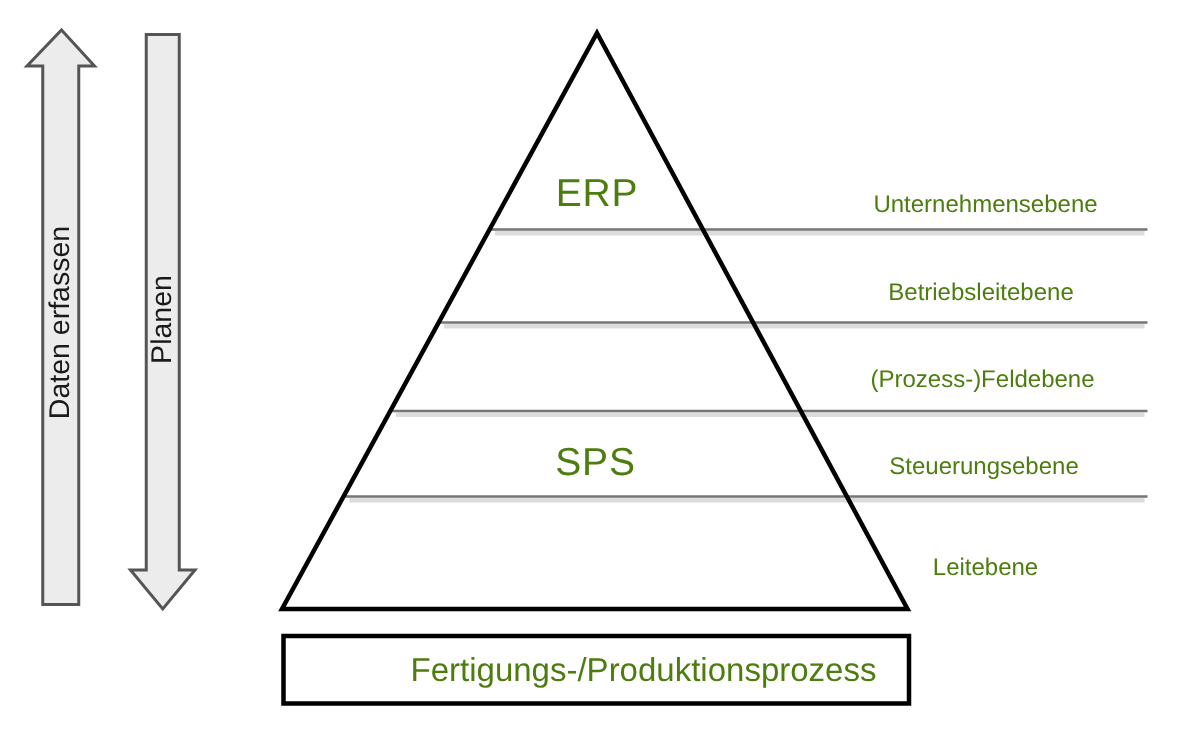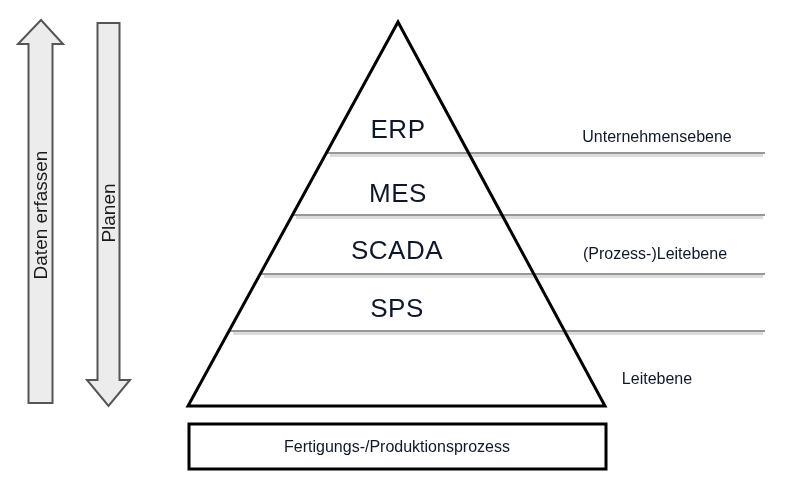--- a/index.html
+++ b/index.html
@@ -18,31 +18,32 @@
   }
   .stage svg {
     position: absolute;
     left: 0;
     top: 0;
   }
   .label {
     position: absolute;
     white-space: nowrap;
     transform: translate(-50%, -50%);
-    color: #0f172a;
+    color: #4d7c0f;
   }
   .pyr-label {
     font-size: 26px;
     letter-spacing: 0.5px;
   }
   .level-label {
     font-size: 16px;
   }
   .box-label {
-    font-size: 16px;
+    font-size: 22px;
+    margin-left: 32px;
   }
   .arrow-label {
     position: absolute;
     white-space: nowrap;
     transform: translate(-50%, -50%) rotate(-90deg);
     font-size: 19px;
     color: #1a1a1a;
   }
 </style>
 </head>
@@ -68,23 +69,23 @@
 
     <polygon points="398,22 605,406 188,406" fill="none" stroke="#000000" stroke-width="3" stroke-linejoin="miter"></polygon>
 
     <rect x="189" y="424" width="417" height="45" fill="#ffffff" stroke="#000000" stroke-width="3"></rect>
   </svg>
 
   <div class="arrow-label" style="left:41px; top:215px">Daten erfassen</div>
   <div class="arrow-label" style="left:109px; top:213px">Planen</div>
 
   <div class="label pyr-label" style="left:398px; top:129px">ERP</div>
-  <div class="label pyr-label" style="left:398px; top:193px">MES</div>
-  <div class="label pyr-label" style="left:397px; top:250px">SCADA</div>
   <div class="label pyr-label" style="left:397px; top:308px">SPS</div>
 
   <div class="label level-label" style="left:657px; top:137px">Unternehmensebene</div>
-  <div class="label level-label" style="left:655px; top:254px">(Prozess-)Leitebene</div>
+  <div class="label level-label" style="left:654px; top:196px">Betriebsleitebene</div>
+  <div class="label level-label" style="left:655px; top:254px">(Prozess-)Feldebene</div>
+  <div class="label level-label" style="left:656px; top:312px">Steuerungsebene</div>
   <div class="label level-label" style="left:657px; top:379px">Leitebene</div>
 
   <div class="label box-label" style="left:397px; top:447px">Fertigungs-/Produktionsprozess</div>
 
 </div>
 
 </body></html>

